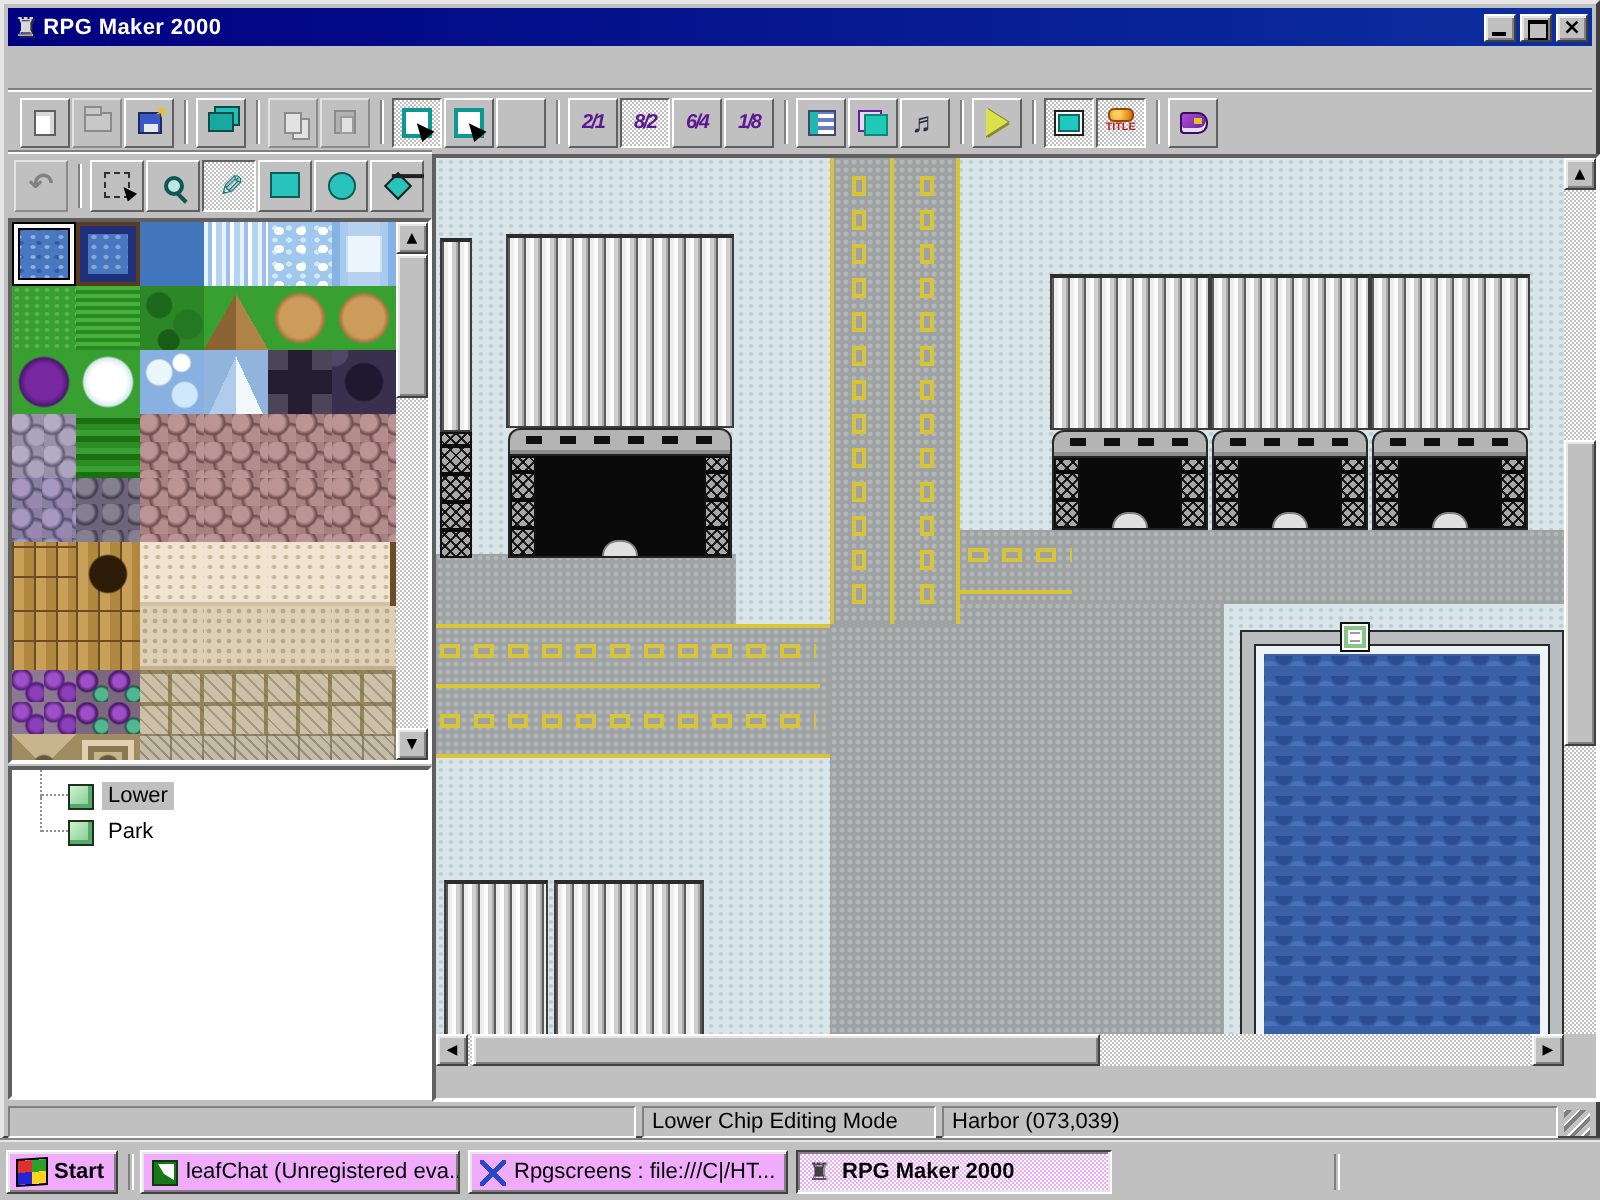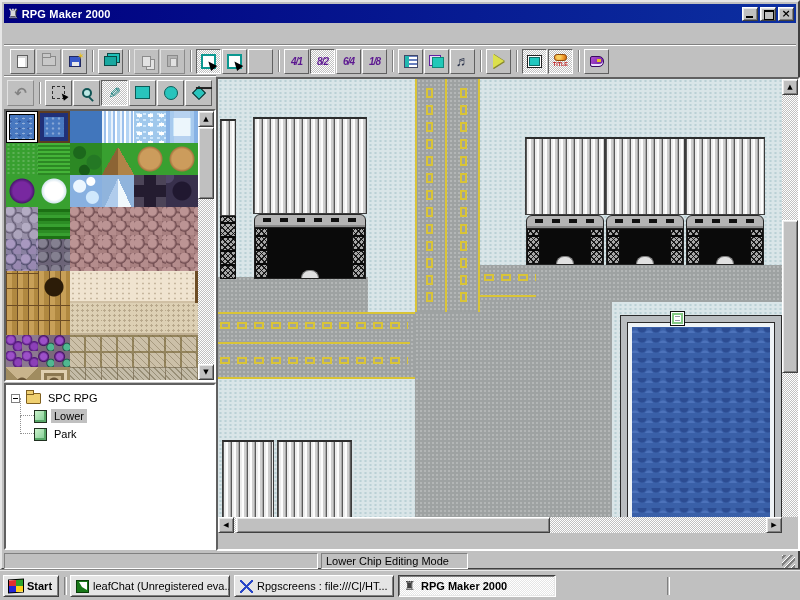--- a/index.html
+++ b/index.html
@@ -186,21 +186,21 @@
   #map-corner{position:absolute;left:564px;top:438px;width:16px;height:16px;background:#c0c0c0;}
 
   
   #statusbar{position:absolute;left:2px;top:550px;right:2px;height:18px;display:flex;align-items:center;}
   .status-panel{height:16px;border:1px solid;border-color:#808080 #fff #fff #808080;margin-right:3px;padding:1px 4px;white-space:nowrap;overflow:hidden;}
   #sizegrip{position:absolute;right:3px;top:553px;width:13px;height:13px;
     background:repeating-linear-gradient(135deg,#fff 0 1px,#808080 1px 3px,transparent 3px 5px);}
 
   
   #taskbar{position:absolute;left:0;top:570px;width:800px;height:30px;background:#c0c0c0;border-top:1px solid #e8e8e8;box-shadow:0 -1px 0 #868686;}
-  .task-btn{position:absolute;top:4px;height:22px;background:#e5e5e5;border:1px solid;border-color:#fff #404040 #404040 #fff;
+  .task-btn{position:absolute;top:4px;height:22px;background:#f0abfc;border:1px solid;border-color:#fff #404040 #404040 #fff;
     box-shadow:inset 1px 1px 0 #e6e6e6,inset -1px -1px 0 #808080;display:flex;align-items:center;padding:0 5px;overflow:hidden;white-space:nowrap;}
   .task-btn.active{border-color:#404040 #fff #fff #404040;box-shadow:inset -1px -1px 0 #e6e6e6,inset 1px 1px 0 #808080;
     background-image:linear-gradient(45deg,#fff 25%,transparent 25%,transparent 75%,#fff 75%),linear-gradient(45deg,#fff 25%,transparent 25%,transparent 75%,#fff 75%);
     background-size:2px 2px;background-position:0 0,1px 1px;font-weight:bold;}
   #start-btn{left:3px;width:56px;font-weight:bold;}
   .win-flag{width:14px;height:12px;margin-right:4px;background:conic-gradient(#2ca22c 0 25%,#ffd21c 25% 50%,#2424d4 50% 75%,#e03030 75% 100%);
     box-shadow:0 0 0 1px #000;transform:skewY(-4deg);}
   .tb-divider{position:absolute;top:6px;width:3px;height:18px;border-left:1px solid #808080;border-right:1px solid #fff;}
   .tb-ico{width:13px;height:13px;margin-right:4px;flex:none;position:relative;}
   .ico-leafchat{background:#187818;border:1px solid #0a3c0a;}
@@ -256,21 +256,21 @@
         <div class="ticon i-layer"></div>
       </div>
       <div class="tb-btn normal">
         <div class="ticon i-layer"></div>
       </div>
       <div class="tb-btn normal">
         <div class="ticon i-layer-ev"></div>
       </div>
       <div class="tb-sep"></div>
       <div class="tb-btn normal">
-        <span class="lab-frac">4/1</span>
+        <span class="lab-frac">2/1</span>
       </div>
       <div class="tb-btn pressed">
         <span class="lab-frac">8/2</span>
       </div>
       <div class="tb-btn normal">
         <span class="lab-frac">6/4</span>
       </div>
       <div class="tb-btn normal">
         <span class="lab-frac">1/8</span>
       </div>
@@ -388,25 +388,20 @@
         <div class="tile t-hatch"></div>
       </div>
     <div class="sb">
       <div class="sb-btn" style="left:0;top:0">▲</div>
       <div class="sb-thumb" style="left:0;top:16px;width:16px;height:72px"></div>
       <div class="sb-btn" style="left:0;bottom:0">▼</div>
     </div>
   </div>
 
   <div id="treepanel">
-      <div class="tree-row">
-        <div class="tree-expander"></div>
-        <div class="tree-folder"></div>
-        <span class="tree-label">SPC RPG</span>
-      </div>
       <div class="tree-row tree-child">
         <div class="tree-connector"></div>
         <div class="tree-map-ico"></div>
         <span class="tree-label selected">Lower</span>
       </div>
       <div class="tree-row tree-child">
         <div class="tree-connector"></div>
         <div class="tree-map-ico"></div>
         <span class="tree-label">Park</span>
       </div>
@@ -513,20 +508,21 @@
       <div class="sb-btn" style="left:0;top:0">◀</div>
       <div class="sb-thumb" style="left:18px;top:0;width:314px;height:16px"></div>
       <div class="sb-btn" style="right:0;top:0">▶</div>
     </div>
     <div id="map-corner"></div>
   </div>
 
   <div id="statusbar">
       <div class="status-panel" style="width: 314px;"></div>
       <div class="status-panel" style="width: 147px;">Lower Chip Editing Mode</div>
+      <div class="status-panel" style="width: 308px;">Harbor (073,039)</div>
     </div>
   <div id="sizegrip"></div>
 </div>
 
 <div id="taskbar">
   <div id="start-btn" class="task-btn">
     <span class="win-flag"></span>
     <span>Start</span>
   </div>
   <div class="tb-divider" style="left:64px"></div>

